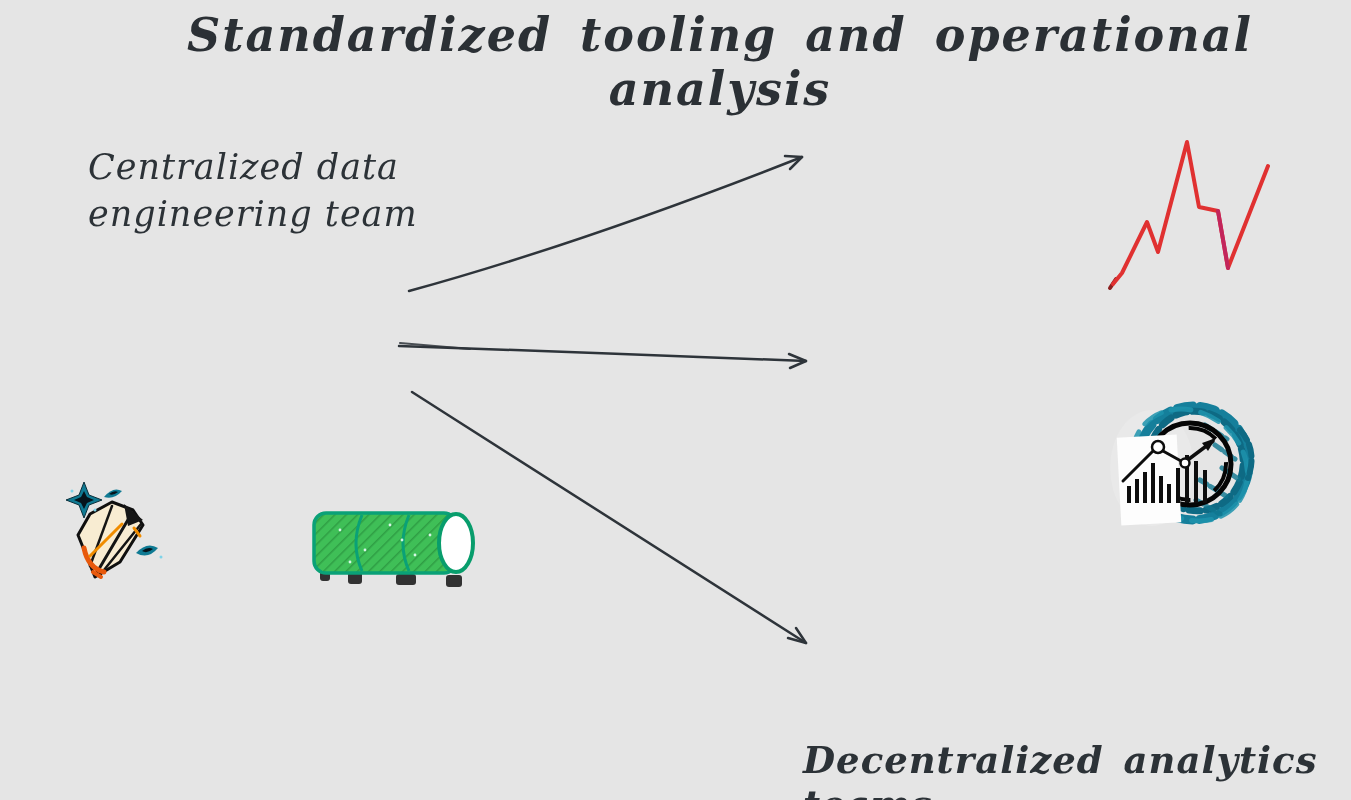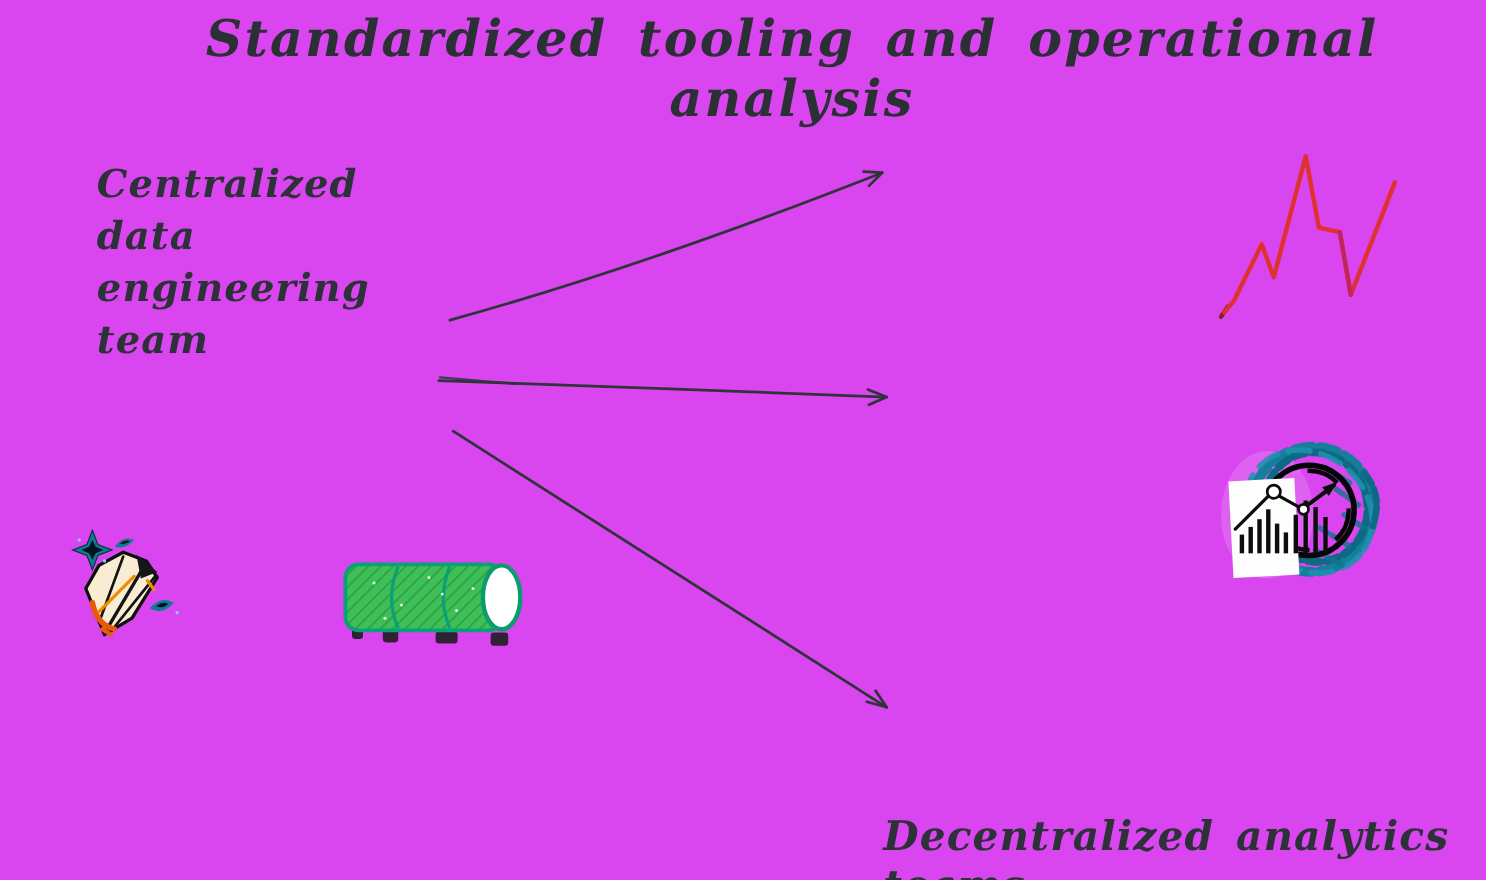--- a/index.html
+++ b/index.html
@@ -1,21 +1,21 @@
 <!DOCTYPE html>
 <html><head>
 <meta charset="utf-8">
 <style>
   html,body{margin:0;padding:0;background:#000;}
-  .canvas{position:relative;width:1351px;height:800px;background:#d946ef;overflow:hidden;
+  .canvas{position:relative;width:1351px;height:800px;background:#e5e5e5;overflow:hidden;
           font-family:"DejaVu Serif",serif;}
   .hand{font-style:italic;color:#2c3237;}
   .title{position:absolute;left:150px;top:8px;width:1140px;text-align:center;
          font-size:46px;font-weight:600;letter-spacing:2px;word-spacing:10px;color:#2b3035;}
-  .label-left{position:absolute;left:88px;top:144px;width:330px;font-size:35px;font-weight:700;
+  .label-left{position:absolute;left:88px;top:144px;width:330px;font-size:35px;font-weight:400;
          line-height:1.35;letter-spacing:1px;white-space:pre-line;color:#2c3237;}
   .label-bottom{position:absolute;left:803px;top:738px;width:540px;font-size:37px;font-weight:600;
          letter-spacing:1px;word-spacing:6px;color:#2c3237;}
   svg.overlay{position:absolute;left:0;top:0;width:1351px;height:800px;}
 </style>
 </head>
 <body>
 
 <div class="canvas">
 

